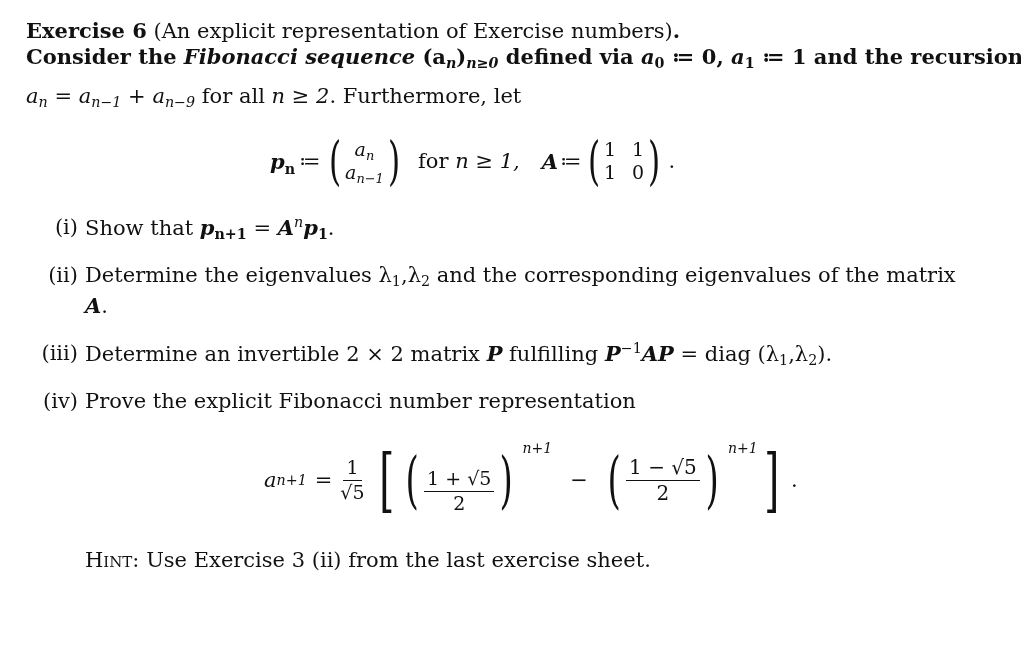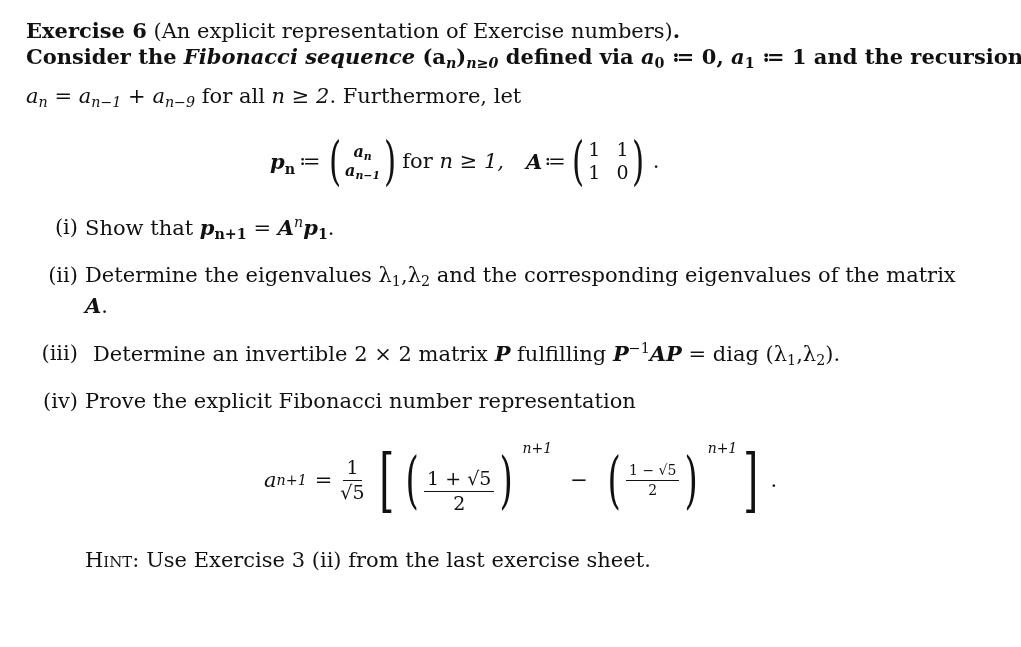--- a/index.html
+++ b/index.html
@@ -37,26 +37,26 @@
 </div>
 
 <div class="abs" style="left:26px; top:84px;">
   <i>a</i><sub><i>n</i></sub><span> = </span><i>a</i><sub><i>n−1</i></sub><span> + </span><i>a</i><sub><i>n−9</i></sub><span> for all </span><i>n ≥ 2</i><span>. Furthermore, let</span>
 </div>
 
 <div class="abs" style="left:270px; top:132px; height:58px; display:flex; align-items:center;">
   <span class="bi">p</span><sub class="b" style="font-style:normal;">n</sub>
   <span style="margin:0 4px;"> ≔ </span>
   <span class="paren" style="font-size:52px; transform:scaleX(0.6); line-height:1;">(</span>
-  <span class="stack" style="font-size:16px;font-weight:bold;">
+  <span class="stack" style="font-size:19px;">
     <span><i>a</i><sub><i>n</i></sub></span>
     <span><i>a</i><sub><i>n−1</i></sub></span>
   </span>
   <span class="paren" style="font-size:52px; transform:scaleX(0.6); line-height:1;">)</span>
-  <span style="margin-left:2px;">for </span>&nbsp;<i>n ≥ 1,</i>
+  <span style="margin-left:14px;">for </span>&nbsp;<i>n ≥ 1,</i>
   <span class="bi" style="margin-left:22px;">A</span>
   <span style="margin:0 2px;"> ≔ </span>
   <span class="paren" style="font-size:52px; transform:scaleX(0.6); line-height:1;">(</span>
   <span style="display:inline-grid; grid-template-columns:auto auto; column-gap:16px; row-gap:2px; font-size:19px; line-height:1.1;">
     <span>1</span>
     <span>1</span>
     <span>1</span>
     <span>0</span>
   </span>
   <span class="paren" style="font-size:52px; transform:scaleX(0.6); line-height:1;">)</span>
@@ -70,21 +70,21 @@
 
 <div class="item-label" style="left:18px; top:263px;">(ii)</div>
 <div class="abs" style="left:85px; top:263px;">
   <span>Determine the eigenvalues </span><span>λ</span><sub>1</sub><span>,</span><span>λ</span><sub>2</sub><span> and the corresponding eigenvalues of the matrix</span>
 </div>
 <div class="abs" style="left:85px; top:293px;">
   <span class="bi">A</span><span>.</span>
 </div>
 
 <div class="item-label" style="left:18px; top:341px;">(iii)</div>
-<div class="abs" style="left:93px; top:341px;">
+<div class="abs" style="left:85px; top:341px;">
   <span>Determine an invertible 2 × 2 matrix </span><span class="bi">P</span><span> fulfilling </span><span class="bi">P</span><sup>−1</sup><span class="bi">AP</span><span> = diag (λ</span><sub>1</sub><span>,λ</span><sub>2</sub><span>).</span>
 </div>
 
 <div class="item-label" style="left:18px; top:389px;">(iv)</div>
 <div class="abs" style="left:85px; top:389px;">
   <span>Prove the explicit Fibonacci number representation</span>
 </div>
 
 <div class="abs" style="left:264px; top:436px; height:88px; display:flex; align-items:center;">
   <i>a</i>
@@ -97,21 +97,21 @@
   <span style="font-size:70px; line-height:1; margin-left:8px; transform:scaleX(0.55); display:inline-block;">[</span>
   <span style="font-size:62px; line-height:1; transform:scaleX(0.55); display:inline-block;">(</span>
   <span class="frac" style="font-size:19px;margin-top:22px;">
     <span class="num">1 + √5</span>
     <span class="den">2</span>
   </span>
   <span style="font-size:62px; line-height:1; transform:scaleX(0.55); display:inline-block;">)</span>
   <i style="font-size:14px; align-self:flex-start; margin-top:4px; margin-left:4px;">n+1</i>
   <span style="margin:0 14px 0 18px;">−</span>
   <span style="font-size:62px; line-height:1; transform:scaleX(0.55); display:inline-block;">(</span>
-  <span class="frac" style="font-size:14px;">
+  <span class="frac" style="font-size:20px;">
     <span class="num">1 − √5</span>
     <span class="den">2</span>
   </span>
   <span style="font-size:62px; line-height:1; transform:scaleX(0.55); display:inline-block;">)</span>
   <i style="font-size:14px; align-self:flex-start; margin-top:4px; margin-left:4px;">n+1</i>
   <span style="font-size:70px; line-height:1; transform:scaleX(0.55); display:inline-block;">]</span>
   <span style="margin-left:6px;">.</span>
 </div>
 
 <div class="abs" style="left:85px; top:548px;">

